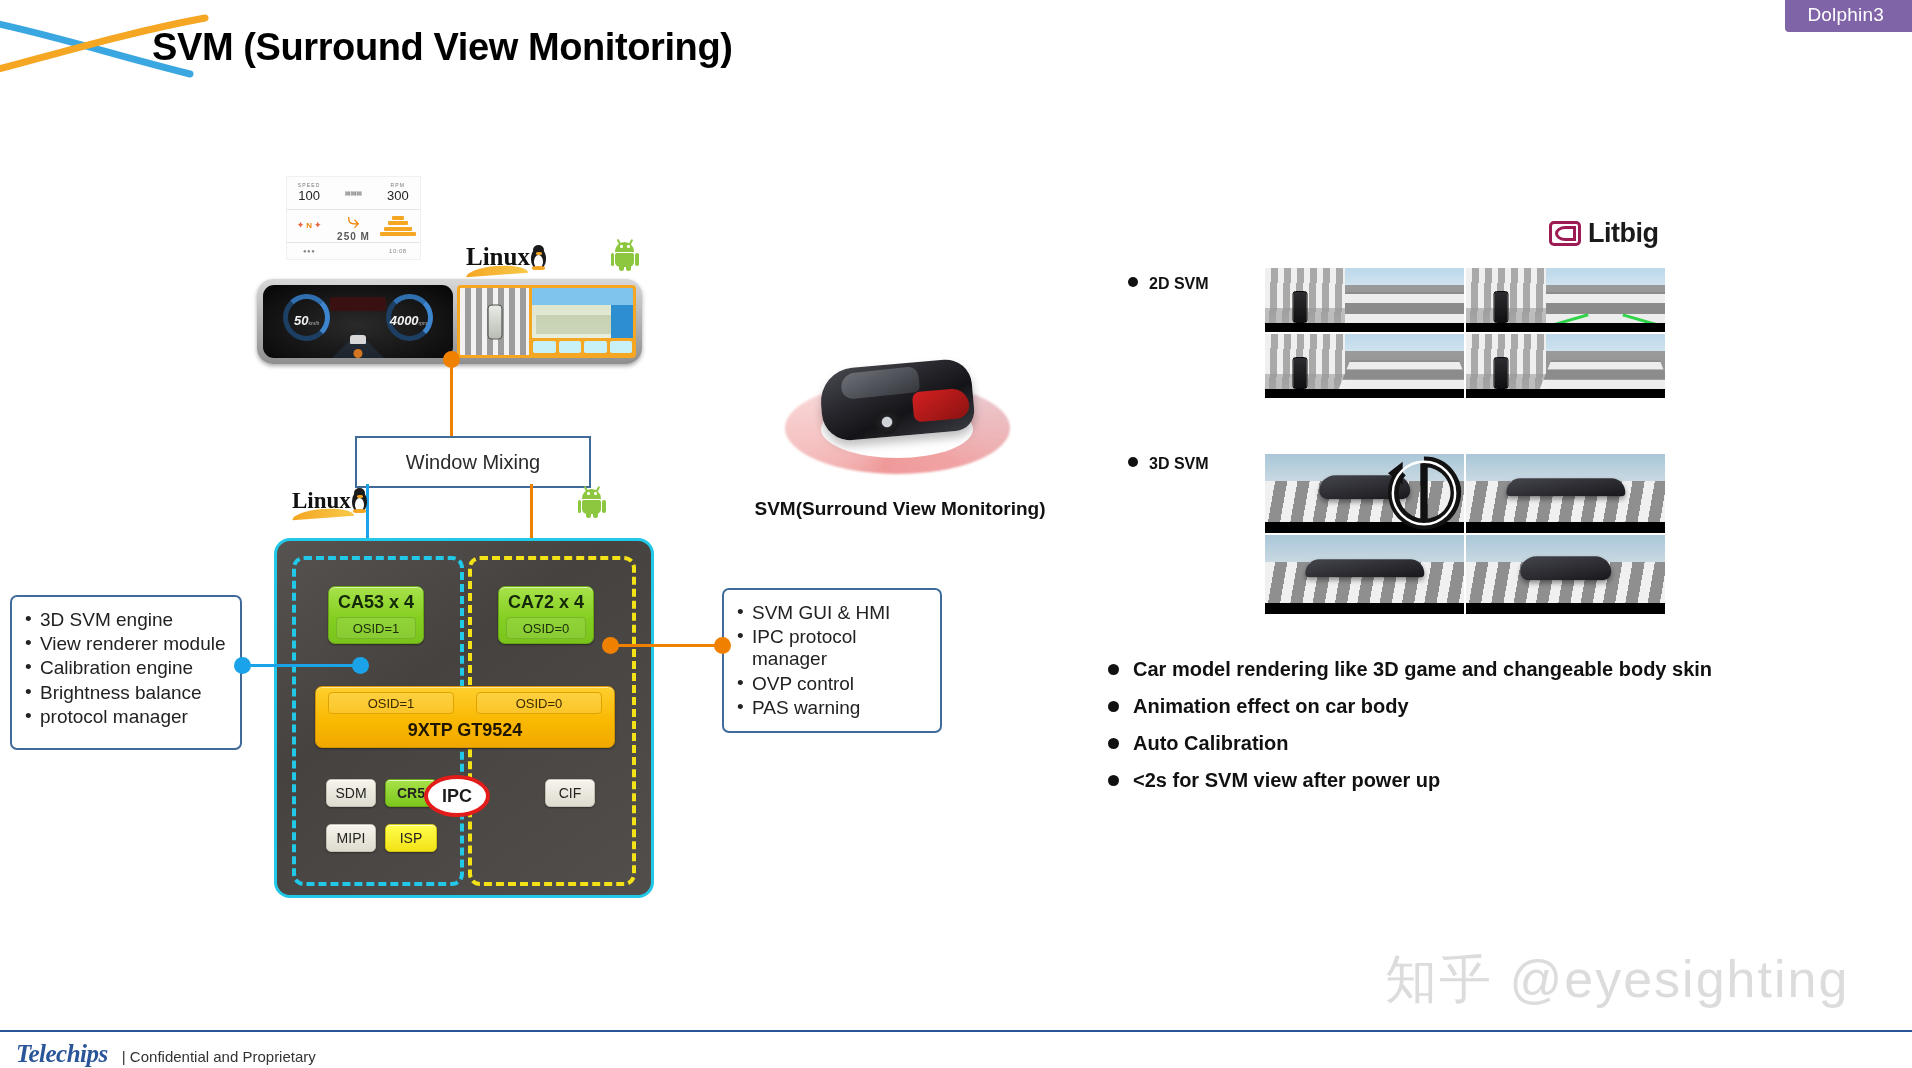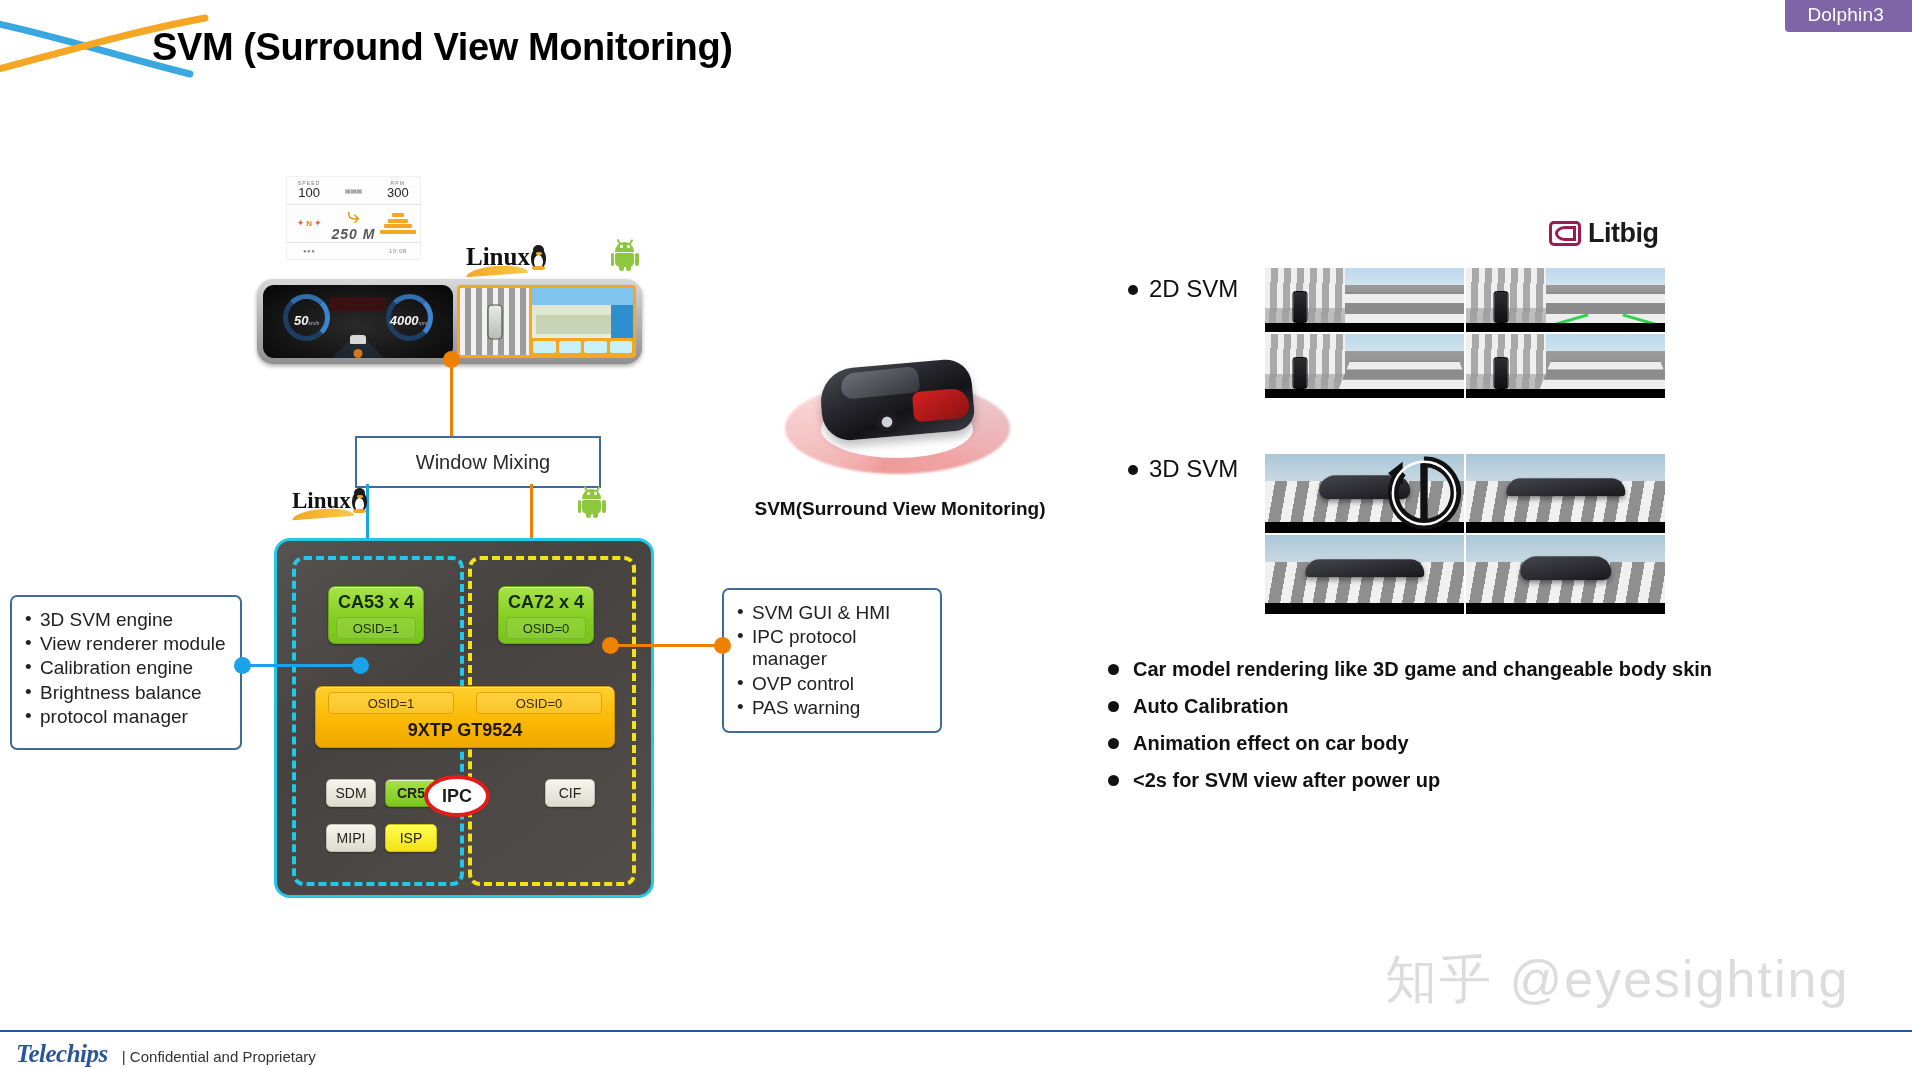--- a/index.html
+++ b/index.html
@@ -41,21 +41,21 @@
     display:flex;flex-direction:column;
     font-size:7px;color:#3b3b3b;
   }
   .hud-row{display:flex;flex:1;align-items:center;}
   .hud-cell{flex:1;text-align:center;line-height:1.05;}
   .hud-lab{font-size:5px;letter-spacing:1.2px;color:#777;}
   .hud-val{font-size:13px;color:#222;}
   .hud-orange{color:#f08100;font-weight:bold;}
   .hud-sep{height:1px;background:#e4e4e4;}
   .arrow-glyph{font-size:22px;color:#f08100;line-height:1;}
-  .nav-dist{font-size:14px;font-weight:bold;color:#5a5a5a;letter-spacing:1px;font-style:italic;}
+  .nav-dist{font-size:10px;font-weight:bold;color:#5a5a5a;letter-spacing:1px;}
   .stack-bar{height:4px;background:#f5a623;margin:1.5px auto;border-radius:1px;}
   .diamond{color:#e8603c;font-size:9px;}
   .hud-bottom{font-size:6px;color:#888;letter-spacing:.5px;}
 
   
   #cluster{
     left:257px;top:279px;width:385px;height:85px;
     background:linear-gradient(180deg,#d8d8d8 0%,#b6b6b6 45%,#8f8f8f 100%);
     border-radius:16px;
     box-shadow:0 2px 4px rgba(0,0,0,.35);
@@ -151,21 +151,21 @@
   .a-arm{position:absolute;top:12px;width:3.6px;height:13px;background:#8dc63f;border-radius:3px;}
   .a-arm.l{left:-0.5px;} .a-arm.r{right:-0.5px;}
   .a-leg{position:absolute;top:24px;width:4.6px;height:6px;background:#8dc63f;border-radius:0 0 3px 3px;}
   .a-leg.l{left:8px;} .a-leg.r{left:15px;}
 
   
   #window-mixing{
     left:355px;top:436px;width:232px;height:48px;
     border:2.5px solid #3f6a9a;background:#fff;
     display:flex;align-items:center;justify-content:center;
-    font-size:20px;color:#2a2a2a;padding-left:10px;
+    font-size:20px;color:#2a2a2a;
   }
 
   
   .ln-v{background:#f08100;width:3px;}
   .ln-v.blue{background:#2f6fb0;}
   .ln-h{background:#f08100;height:3px;}
   .ln-h.blue{background:#1aa3e8;}
   .dot{border-radius:50%;background:#f08100;}
   .dot.blue{background:#1aa3e8;}
 
@@ -276,21 +276,21 @@
   }
   .car-wheel{position:absolute;width:24px;height:24px;border-radius:50%;
     background:radial-gradient(circle,#cfd2d6 28%,#202024 34%,#111 100%);}
   #car-wheel-1{left:100px;top:70px;}
   #car-caption{
     left:750px;top:498px;width:300px;text-align:center;
     font-size:19px;font-weight:bold;color:#111;
   }
 
   
-  .rbullet{position:absolute;font-size:24px;font-weight:normal;color:#111;}
+  .rbullet{position:absolute;font-size:16px;font-weight:bold;color:#111;}
   .rbullet .bdot{display:inline-block;width:10px;height:10px;border-radius:50%;background:#111;margin-right:11px;vertical-align:2px;}
 
   .grid2{position:absolute;display:grid;grid-template-columns:1fr 1fr;gap:2px;background:#fff;}
   .cam{position:relative;overflow:hidden;background:#ddd;}
   .cam .topdown{
     position:absolute;left:0;top:0;bottom:0;width:40%;
     background:repeating-linear-gradient(92deg,#efefef 0 6px,#a9a9a9 6px 13px);
   }
   .cam .topdown:after{
     content:"";position:absolute;left:44%;top:36%;transform:translateX(-50%);
@@ -610,25 +610,25 @@
   <circle cx="50" cy="50" r="38" stroke="#fff" stroke-width="3" fill="none"></circle>
 </svg>
 
 <div class="abs" id="features">
   <div class="frow">
       <span class="fdot"></span>
       <span class="ftxt">Car model rendering like 3D game and changeable body skin</span>
     </div>
   <div class="frow">
       <span class="fdot"></span>
-      <span class="ftxt">Auto Calibration</span>
+      <span class="ftxt">Animation effect on car body</span>
     </div>
   <div class="frow">
       <span class="fdot"></span>
-      <span class="ftxt">Animation effect on car body</span>
+      <span class="ftxt">Auto Calibration</span>
     </div>
   <div class="frow">
       <span class="fdot"></span>
       <span class="ftxt">&lt;2s for SVM view after power up</span>
     </div>
 </div>
 
 <div class="abs" id="watermark">知乎 @eyesighting</div>
 
 <div class="abs" id="footer-rule"></div>

